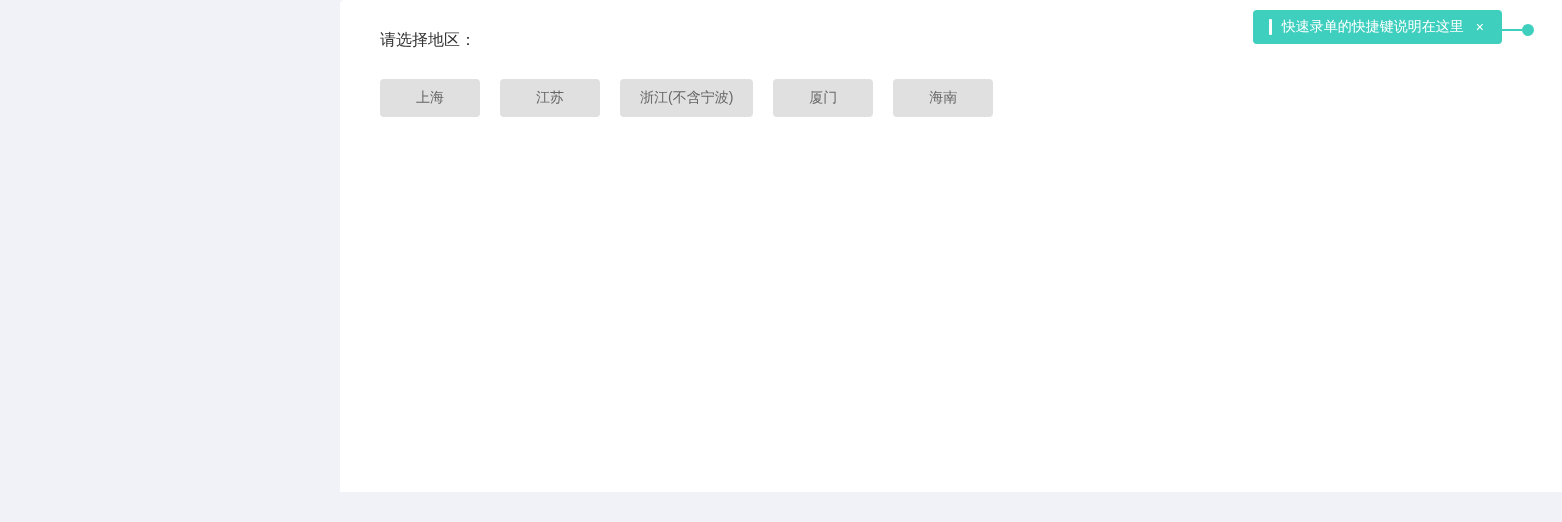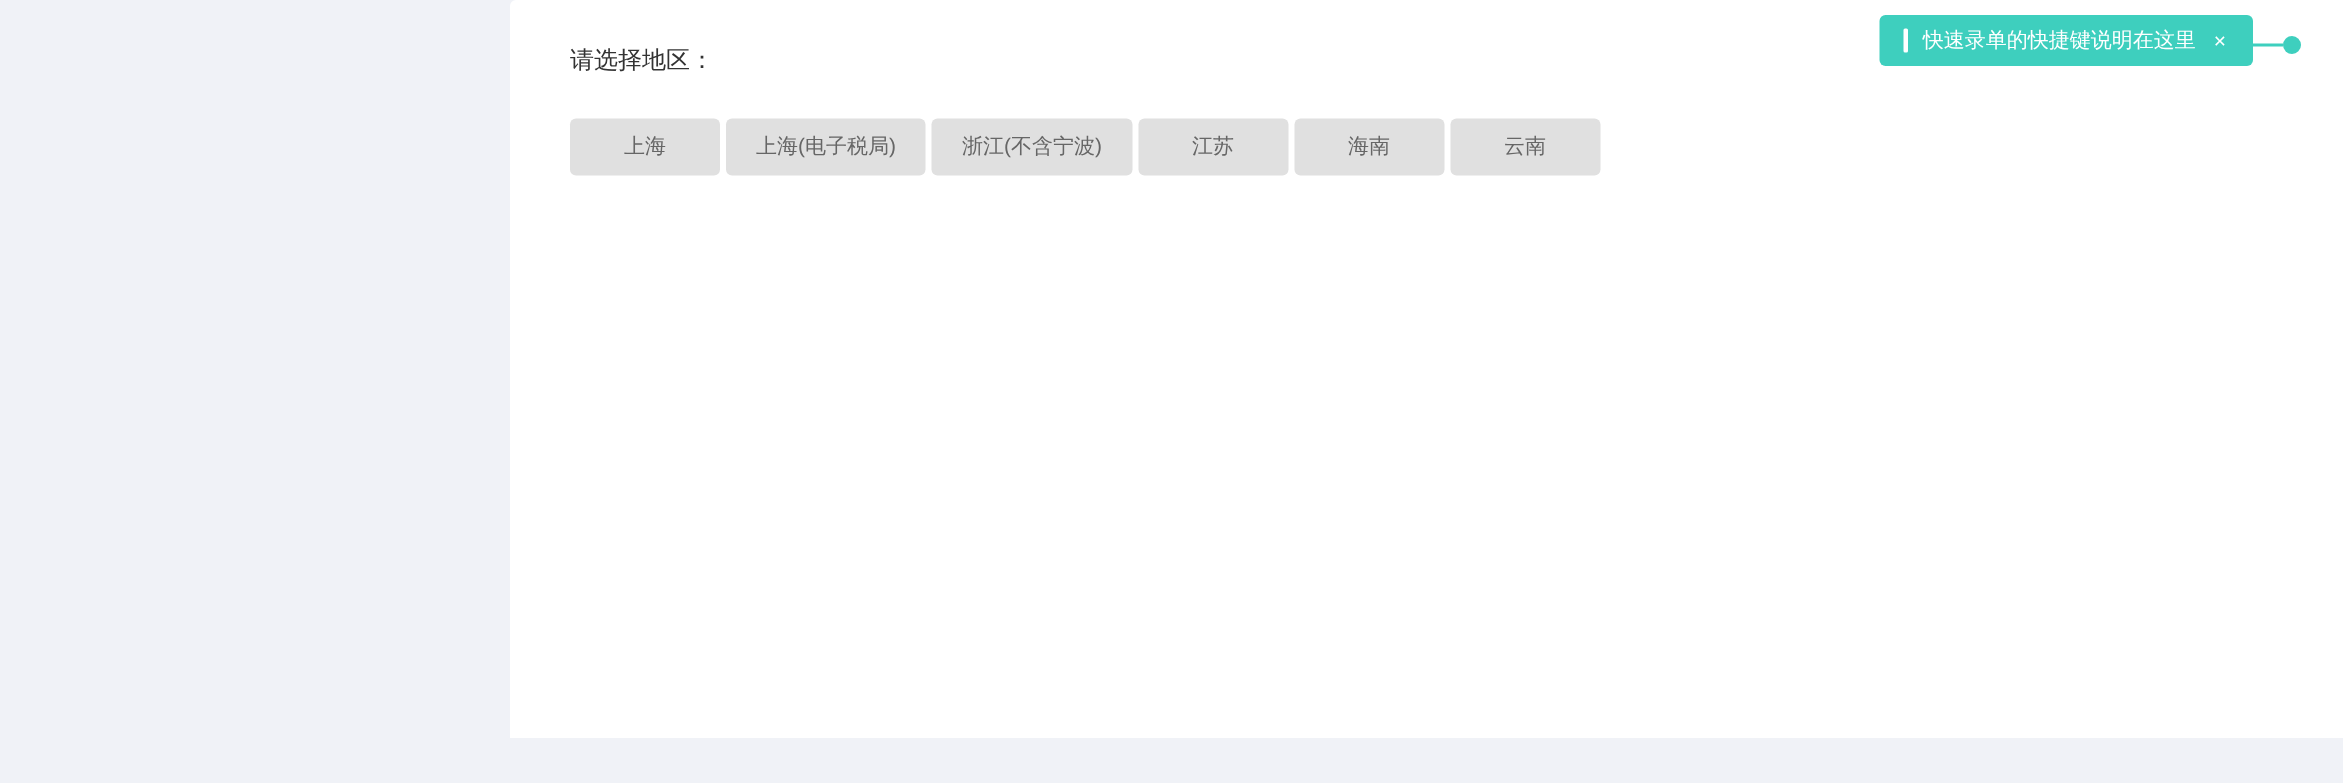--- a/index.html
+++ b/index.html
@@ -40,21 +40,21 @@
     .page-title {
       font-size: 16px;
       color: #333;
       font-weight: normal;
       margin-bottom: 28px;
     }
 
     .region-buttons {
       display: flex;
       flex-wrap: wrap;
-      gap: 4px;
+      gap: 20px;
       align-items: center;
     }
 
     .region-btn {
       background: #e0e0e0;
       border: none;
       border-radius: 4px;
       padding: 10px 20px;
       font-size: 14px;
       color: #666;
@@ -121,25 +121,24 @@
 <body>
 
 <div class="left-sidebar"></div>
 
 <div class="main-content">
   <div class="page-title">请选择地区：</div>
 
   <div class="region-buttons">
 
   <button class="region-btn">上海</button>
-      <button class="region-btn">上海(电子税局)</button>
+      <button class="region-btn">江苏</button>
       <button class="region-btn">浙江(不含宁波)</button>
-      <button class="region-btn">江苏</button>
+      <button class="region-btn">厦门</button>
       <button class="region-btn">海南</button>
-      <button class="region-btn">云南</button>
     </div>
 </div>
 
 <div class="tooltip-banner">
   <span class="bar"></span>
   <span>快速录单的快捷键说明在这里</span>
   <button class="close-btn">×</button>
 </div>
 
 <div class="tooltip-line"></div>

